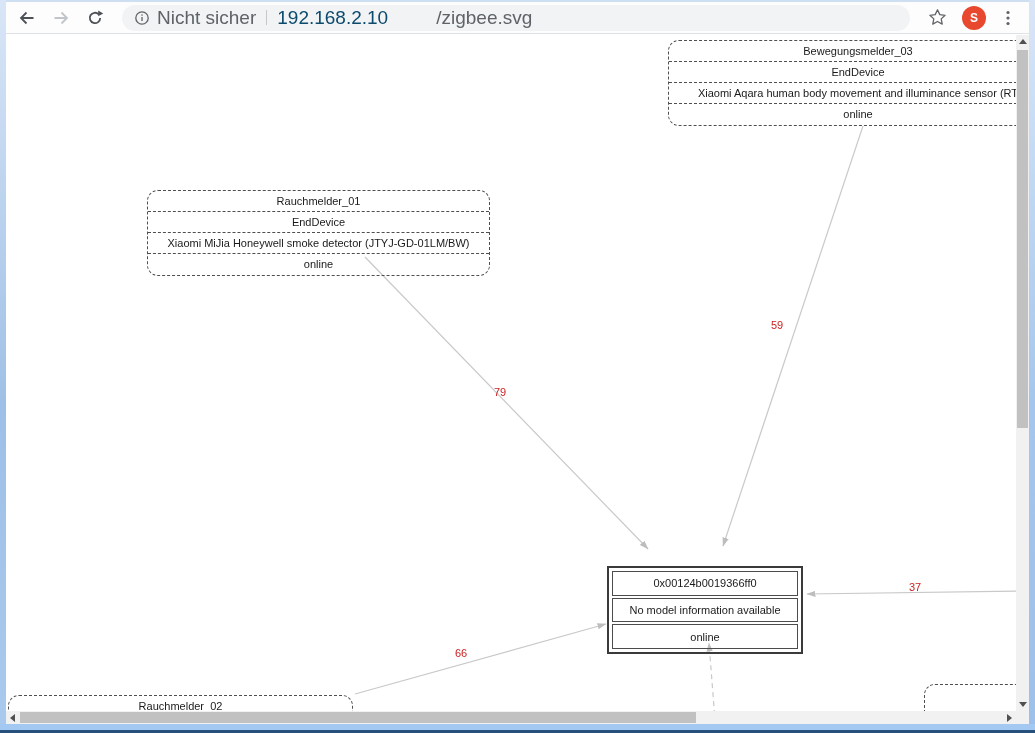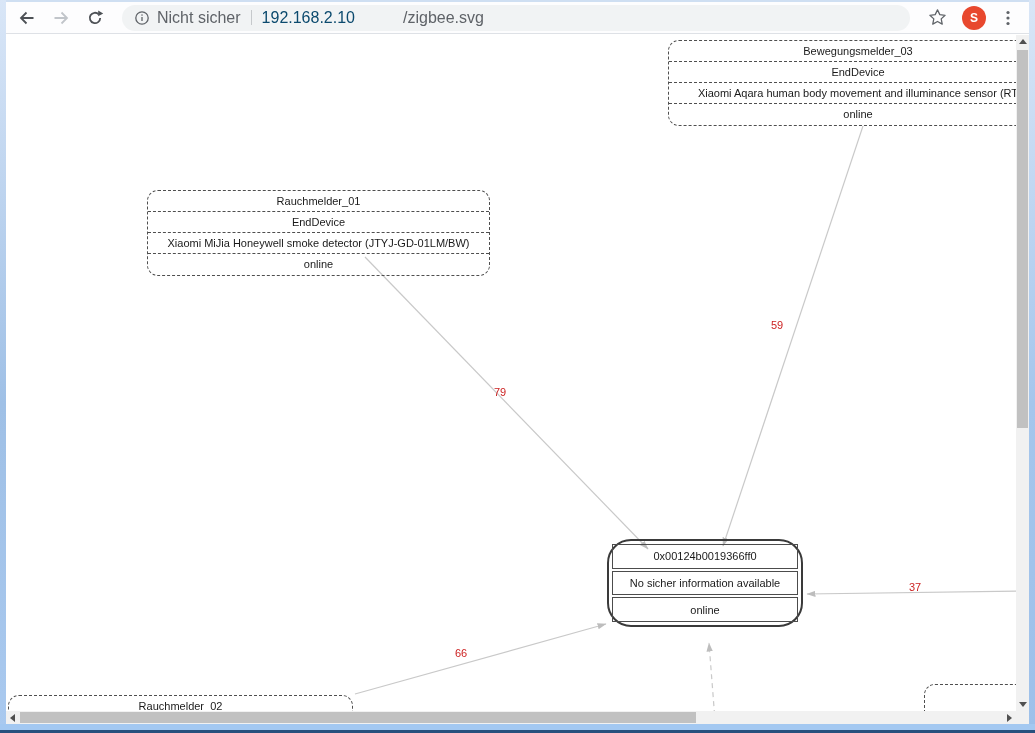--- a/index.html
+++ b/index.html
@@ -18,21 +18,21 @@
   .frame-bottom2 { position:absolute; left:0; top:730px; width:1035px; height:3px; background:#28507d; }
 
   
   #toolbar { position:absolute; left:6px; top:2px; width:1023px; height:32px;
              background:#fdfdfe; border-bottom:1px solid #dee1e6;
              display:flex; align-items:center; padding:0 12px 0 10px; }
   .nav-btn { width:22px; height:22px; display:flex; align-items:center; justify-content:center;
              margin-right:12px; flex:0 0 auto; }
   #omnibox { flex:1 1 auto; height:26px; background:#f1f3f4; border-radius:13px;
              display:flex; align-items:center; padding:0 12px; margin:0 18px 0 4px;
-             font-size:16px; color:#5f6368; min-width:0; overflow:hidden; white-space:nowrap; }
+             font-size:19px; color:#5f6368; min-width:0; overflow:hidden; white-space:nowrap; }
   #omnibox .sec-label { margin:0 10px 0 7px; color:#5f6368; }
   .omni-divider { width:1px; height:15px; background:#c6c9cc; margin-right:10px; flex:0 0 auto; }
   .url-host { color:#0c4a6e; }
   .url-path { color:#5f6368;margin-left:48px; }
   .star-btn { width:20px; height:20px; margin-right:14px; flex:0 0 auto; }
   .avatar { width:24px; height:24px; border-radius:50%; background:#e8482e; color:#ffffff;
             font-size:12px; font-weight:bold; display:flex; align-items:center; justify-content:center;
             margin-right:13px; flex:0 0 auto; }
   .kebab { width:18px; height:20px; flex:0 0 auto; display:flex; align-items:center; justify-content:center; }
 
@@ -149,23 +149,23 @@
       <div class="nrow">online</div>
     </div>
 
     <div class="node dashed" style="left:141px; top:155px; width:343px; height:86px;">
       <div class="nrow">Rauchmelder_01</div>
       <div class="nrow">EndDevice</div>
       <div class="nrow">Xiaomi MiJia Honeywell smoke detector (JTYJ-GD-01LM/BW)</div>
       <div class="nrow">online</div>
     </div>
 
-    <div class="node solid" style="left:601px; top:504px; width:196px; height:88px;border-radius:24px;">
+    <div class="node solid" style="left:601px; top:531px; width:196px; height:88px;">
       <div class="nrow">0x00124b0019366ff0</div>
-      <div class="nrow">No sicher information available</div>
+      <div class="nrow">No model information available</div>
       <div class="nrow">online</div>
     </div>
 
     <div class="node dashed" style="left:2px; top:660px; width:345px; height:90px;">
       <div class="nrow open">Rauchmelder_02</div>
     </div>
 
     <div class="node dashed" style="left:918px; top:649px; width:260px; height:62px; border-radius:11px 0 0 0;">
       <div class="nrow"></div>
     </div>

